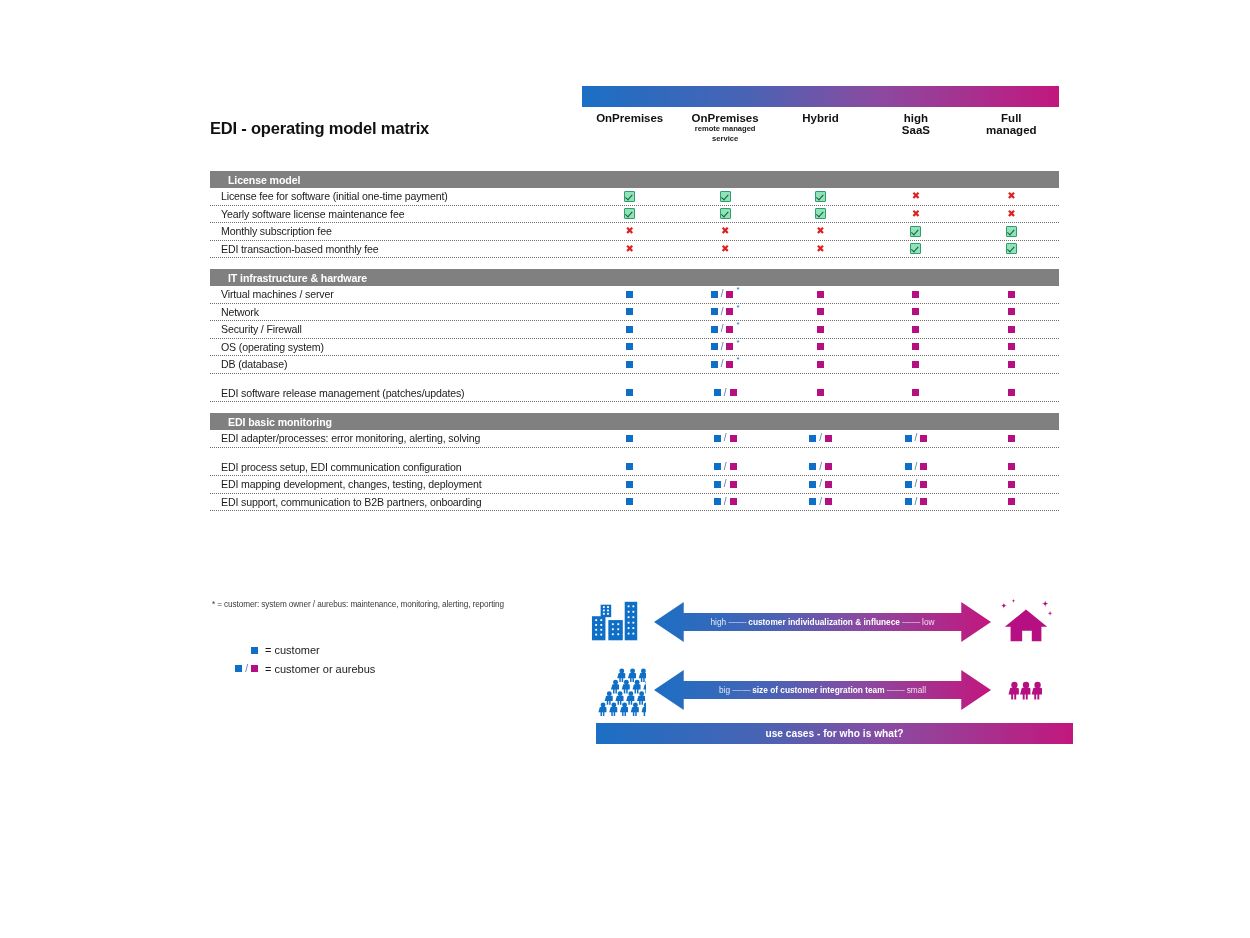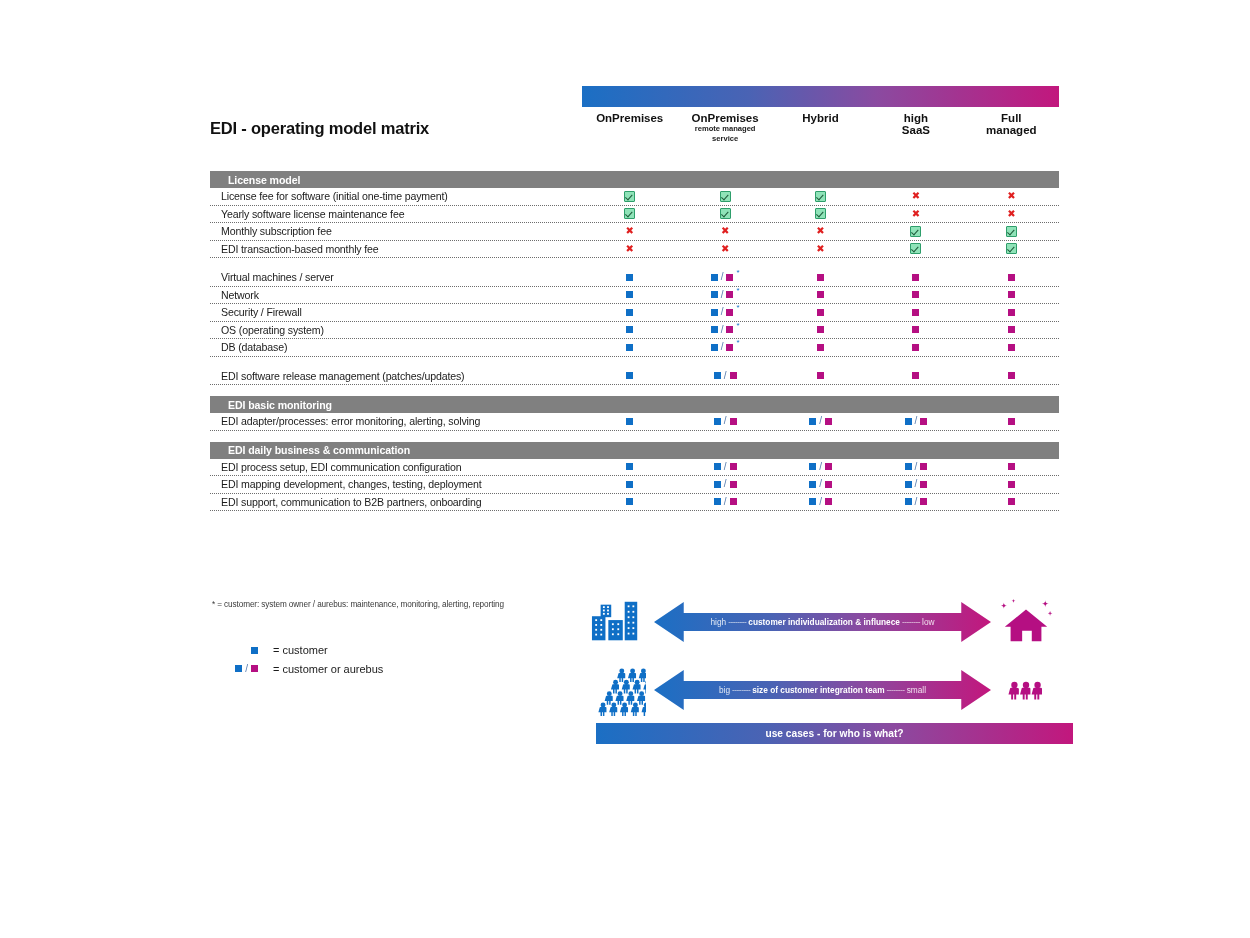--- a/index.html
+++ b/index.html
@@ -83,21 +83,21 @@
   .mk{display:flex;align-items:center;}
 
   
   .legend{position:absolute;left:212px;top:600px;width:380px;}
   .legend-note{font-size:8.2px;color:#3a3a3a;letter-spacing:-0.1px;}
   .legend-items{margin-top:32px;}
   .legend-row{
     display:flex;align-items:center;height:18.5px;font-size:11px;color:#1b1b1b;
   }
   .legend-row .lg-key{display:flex;align-items:center;justify-content:flex-end;width:46px;}
-  .legend-row .lg-txt{margin-left:15px;}
+  .legend-row .lg-txt{margin-left:7px;}
 
   
   .arrows{position:absolute;left:582px;top:592px;width:477px;height:152px;}
   .arrow-row{position:relative;height:60px;}
   .arrow-row.second{margin-top:8px;}
   .ico{
     position:absolute;top:50%;transform:translateY(-50%);
     display:flex;align-items:center;justify-content:center;
   }
   .ico-left{left:6px;width:58px;height:52px;}
@@ -270,20 +270,21 @@
             </span>
           </div>
           <div class="cell">
             <span class="mk">
               <span class="chk"></span>
             </span>
           </div>
         </div>
       </div>
       <div class="sec-gap"></div>
+      <div class="sec-head">IT infrastructure &amp; hardware</div>
       <div class="row">
         <div class="row-label">Virtual machines / server</div>
         <div class="row-cells">
           <div class="cell">
             <span class="mk">
               <span class="sq sq-cust"></span>
             </span>
           </div>
           <div class="cell">
             <span class="mk">
@@ -507,21 +508,20 @@
             </span>
           </div>
           <div class="cell">
             <span class="mk">
               <span class="sq sq-aur"></span>
             </span>
           </div>
         </div>
       </div>
       <div class="sec-gap"></div>
-      <div class="sec-head">EDI daily business &amp; communication</div>
       <div class="row">
         <div class="row-label">EDI process setup, EDI communication configuration</div>
         <div class="row-cells">
           <div class="cell">
             <span class="mk">
               <span class="sq sq-cust"></span>
             </span>
           </div>
           <div class="cell">
             <span class="mk">

